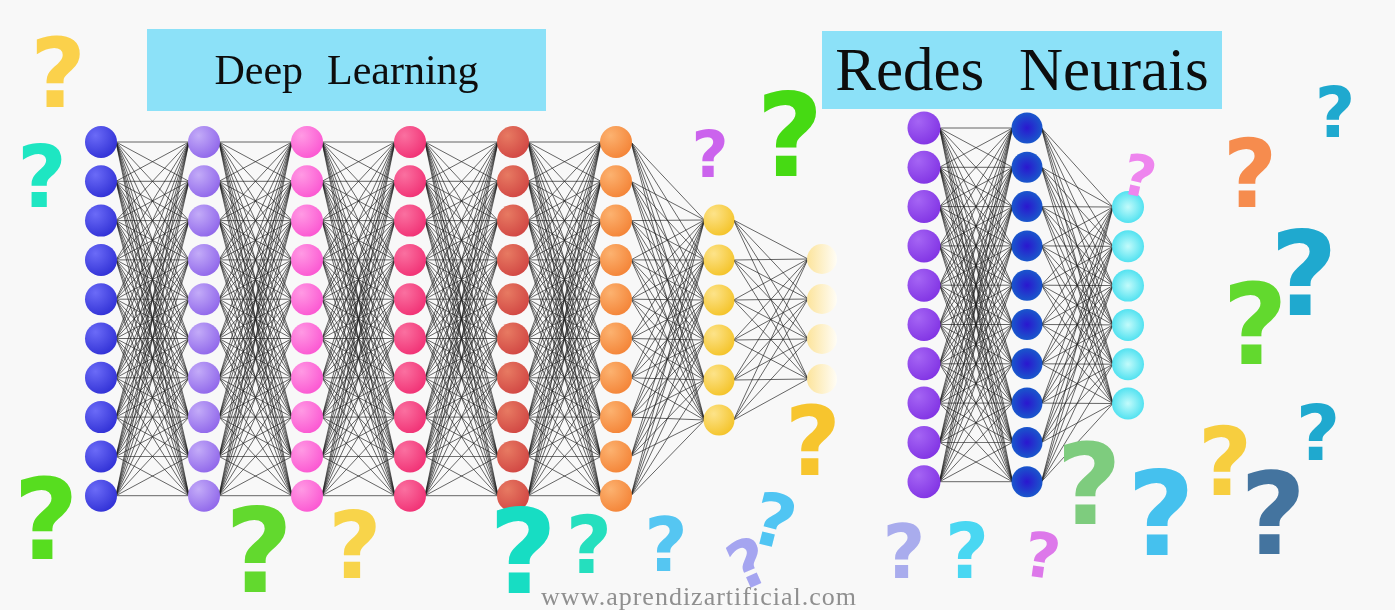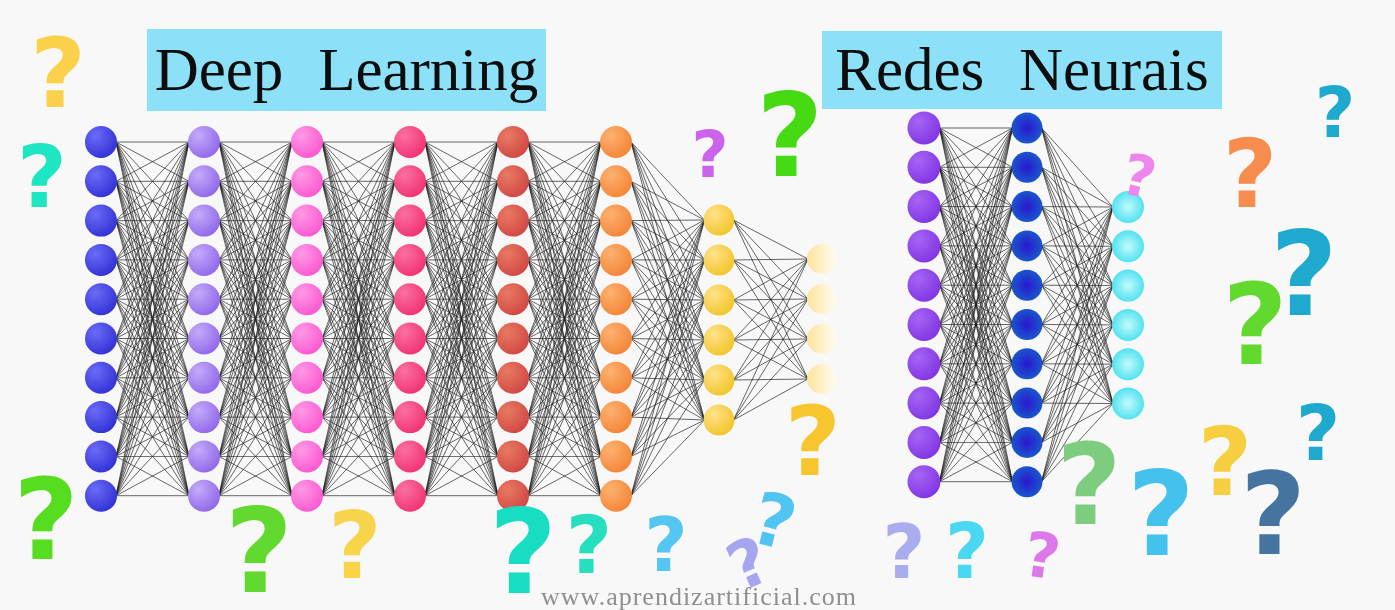--- a/index.html
+++ b/index.html
@@ -9,21 +9,21 @@
     font-family:"Liberation Sans",sans-serif;
   }
   .canvas{position:absolute;left:0;top:0;}
   .edge{stroke:var(--edge,#1f1f1f);stroke-width:0.8;opacity:0.85;}
   .title-box{
     position:absolute;display:flex;align-items:center;justify-content:center;
     font-family:"Liberation Serif",serif;font-weight:400;
     background:var(--titlebg,#8ce1f8);color:var(--titletext,#0d0d0d);
     white-space:nowrap;word-spacing:0.32em;letter-spacing:0px;
   }
-  .title-left{left:147px;top:29px;width:399px;height:82px;font-size:61px;}
+  .title-left{left:147px;top:29px;width:399px;height:82px;font-size:42px;}
   .title-right{left:822px;top:31px;width:400px;height:78px;font-size:61px;}
   .qm{
     position:absolute;font-family:"DejaVu Sans",sans-serif;font-weight:700;
     line-height:1;user-select:none;pointer-events:none;
   }
   .watermark{
     position:absolute;left:699px;top:582px;transform:translateX(-50%);
     font-family:"Liberation Serif",serif;font-size:26px;letter-spacing:1px;
   }
 </style>

